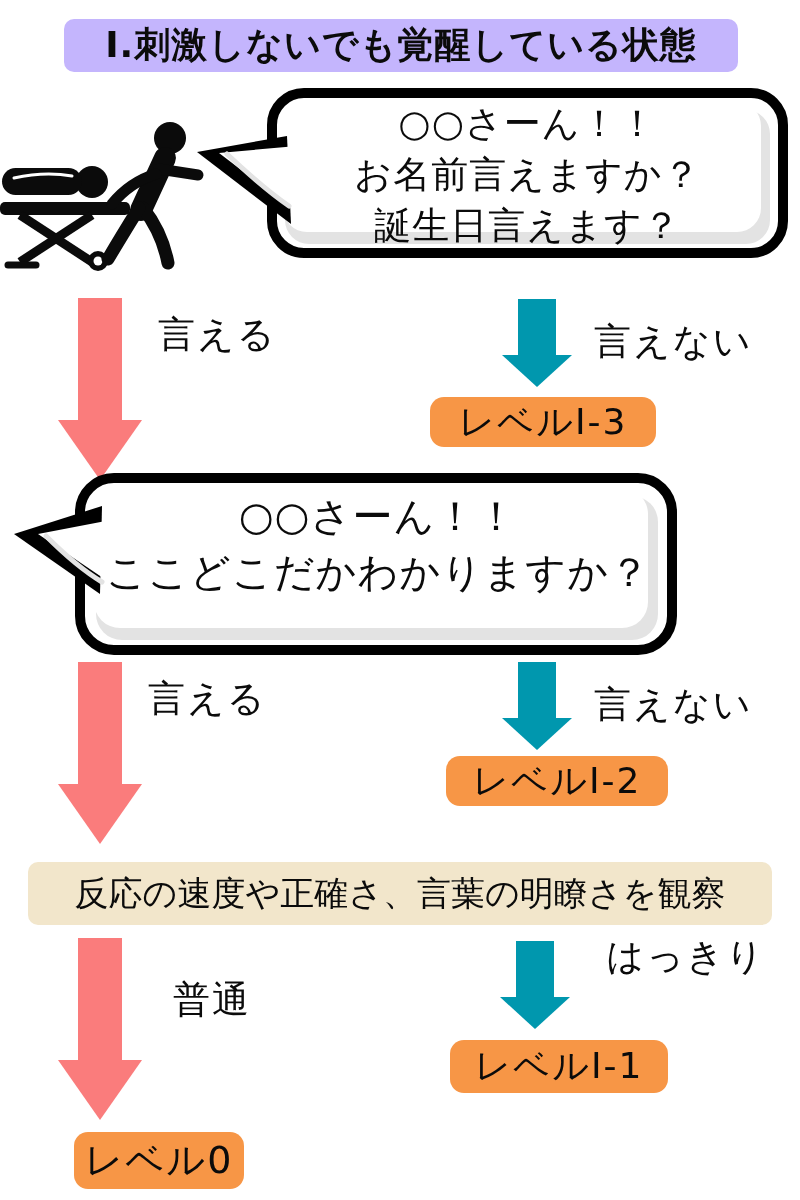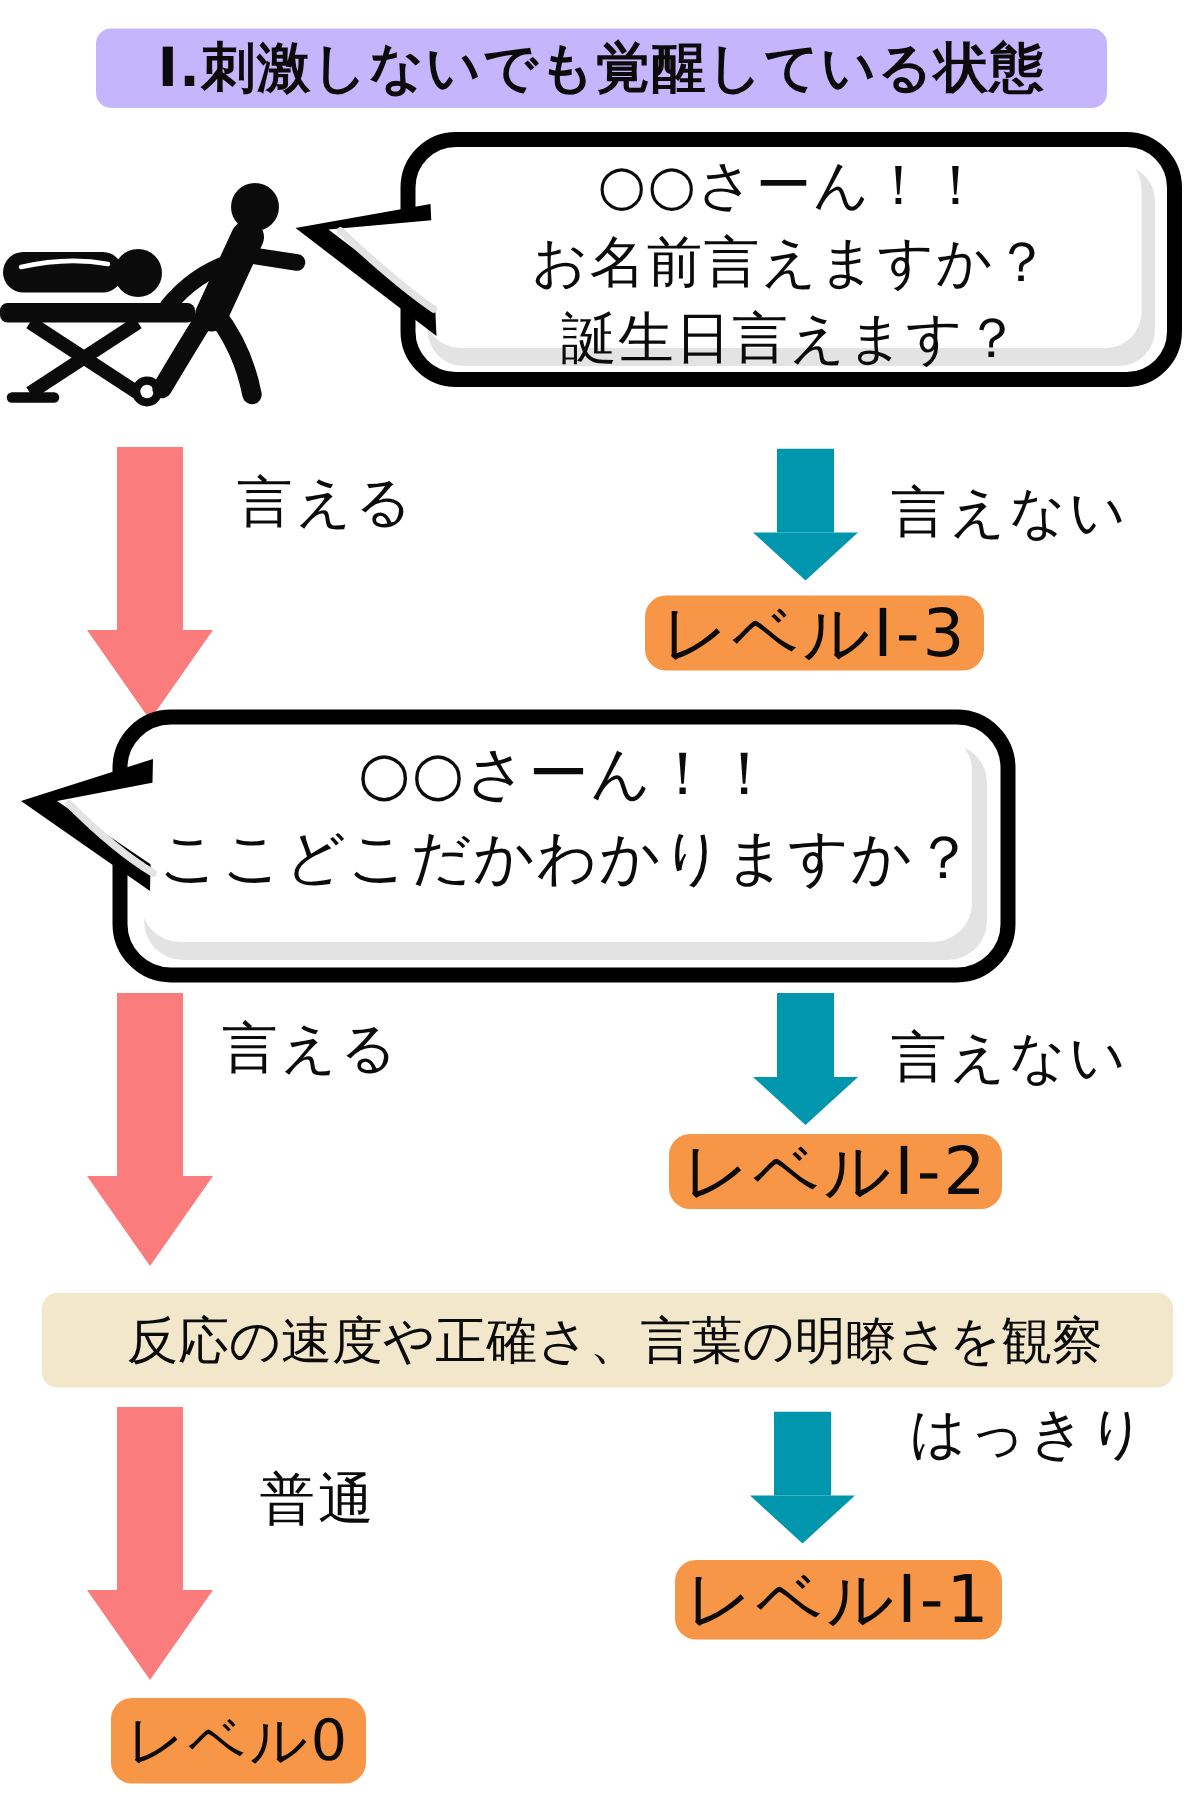--- a/index.html
+++ b/index.html
@@ -14,26 +14,26 @@
     font-size:36px;font-weight:700;letter-spacing:1px;color:#0b0b0b;
   }
   .bubble-text{
     text-align:center;font-size:37px;line-height:51px;color:#0b0b0b;letter-spacing:1px;
   }
   .bubble-text.b2{font-size:40px;line-height:56px;}
   .flow-label{font-size:37px;color:#0b0b0b;letter-spacing:2px;white-space:nowrap;}
   .no-label-block{width:176px;text-align:center;font-size:37px;line-height:50px;color:#0b0b0b;letter-spacing:2px;font-family:Liberation Serif, serif;}
   .badge{
     background:#F79646;border-radius:14px;display:flex;align-items:center;justify-content:center;
-    font-size:44px;color:#0b0b0b;letter-spacing:2px;
+    font-size:36px;color:#0b0b0b;letter-spacing:2px;
   }
   .observe-bar{
     left:28px;top:862px;width:744px;height:63px;background:#F2E6CB;border-radius:10px;
     display:flex;align-items:center;justify-content:center;
-    font-size:34px;color:#0b0b0b;white-space:nowrap;padding-left:10px;
+    font-size:34px;color:#0b0b0b;white-space:nowrap;
   }
 </style>
 </head>
 <body>
 
 <div class="page">
 
   <div class="abs title">Ⅰ.刺激しないでも覚醒している状態</div>
 
   <svg class="abs" style="left:0;top:112px;" width="232" height="162" viewBox="0 0 232 162">

